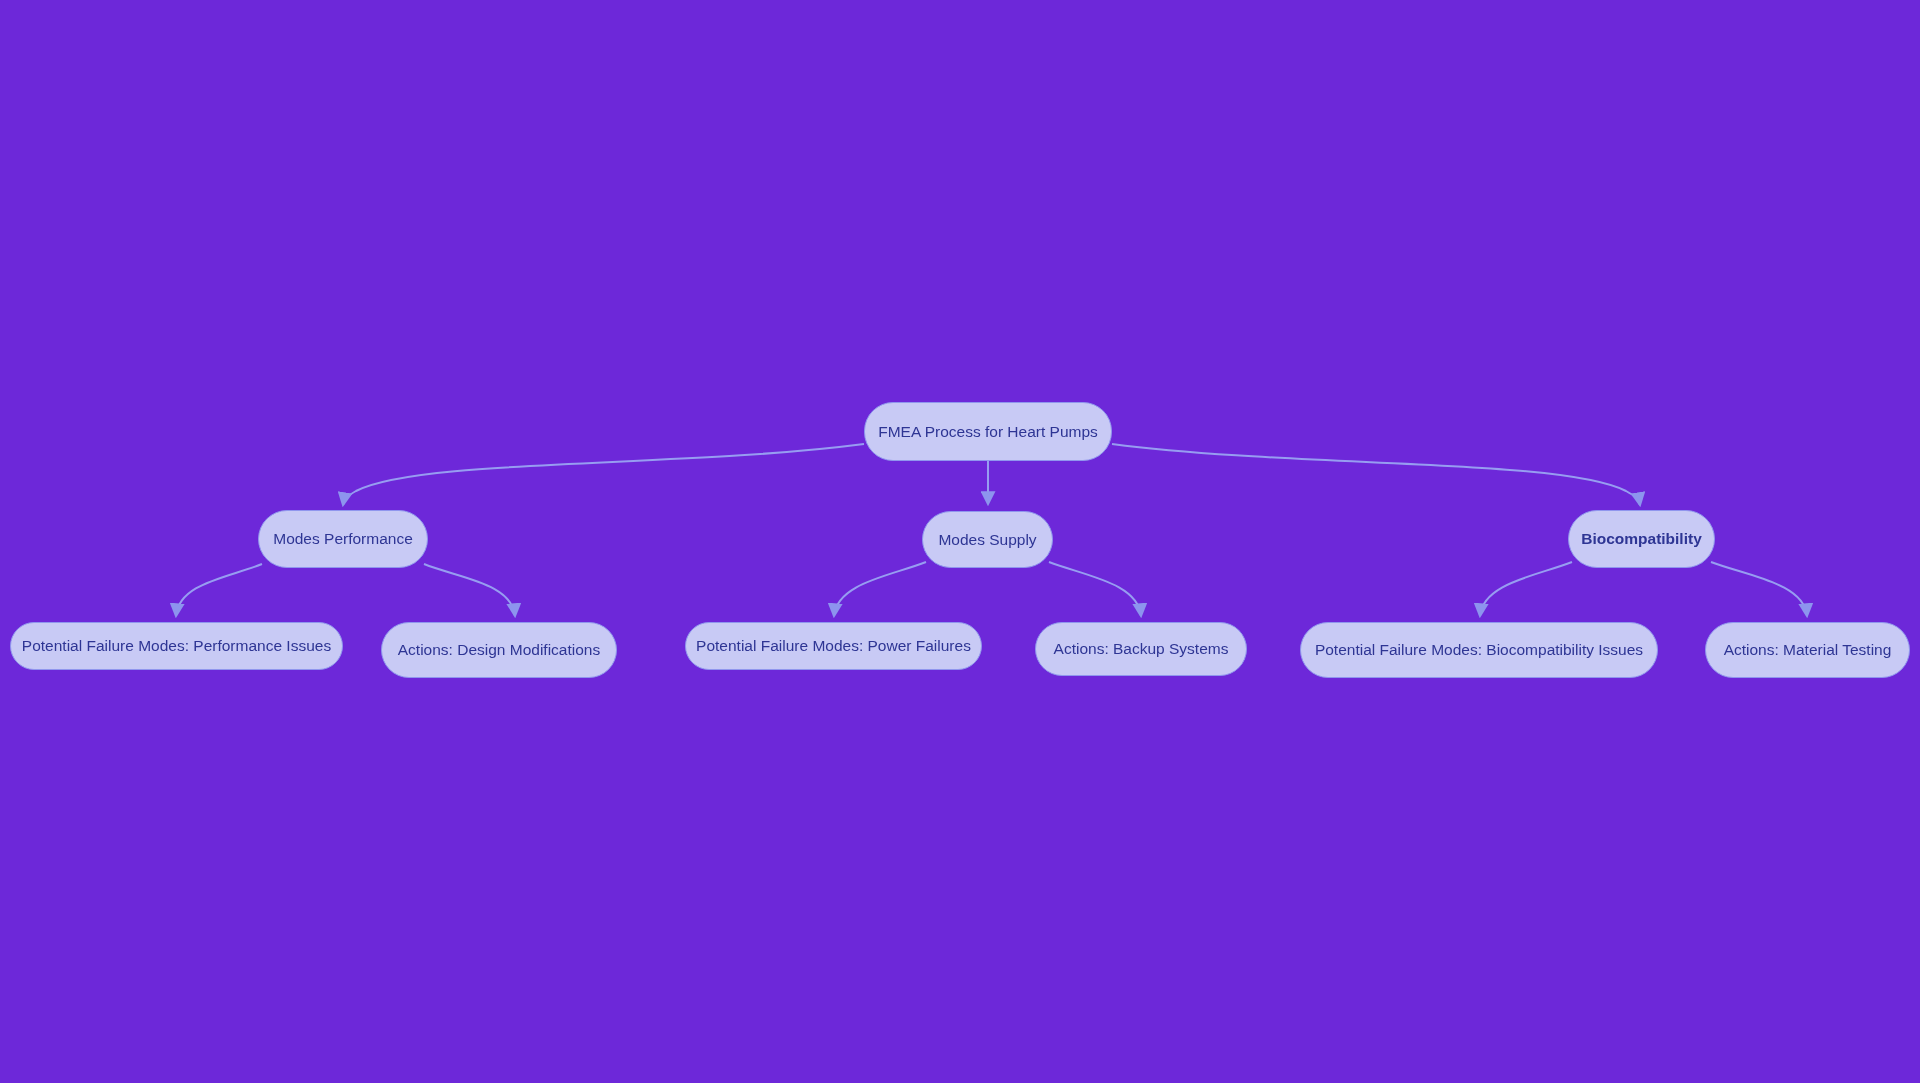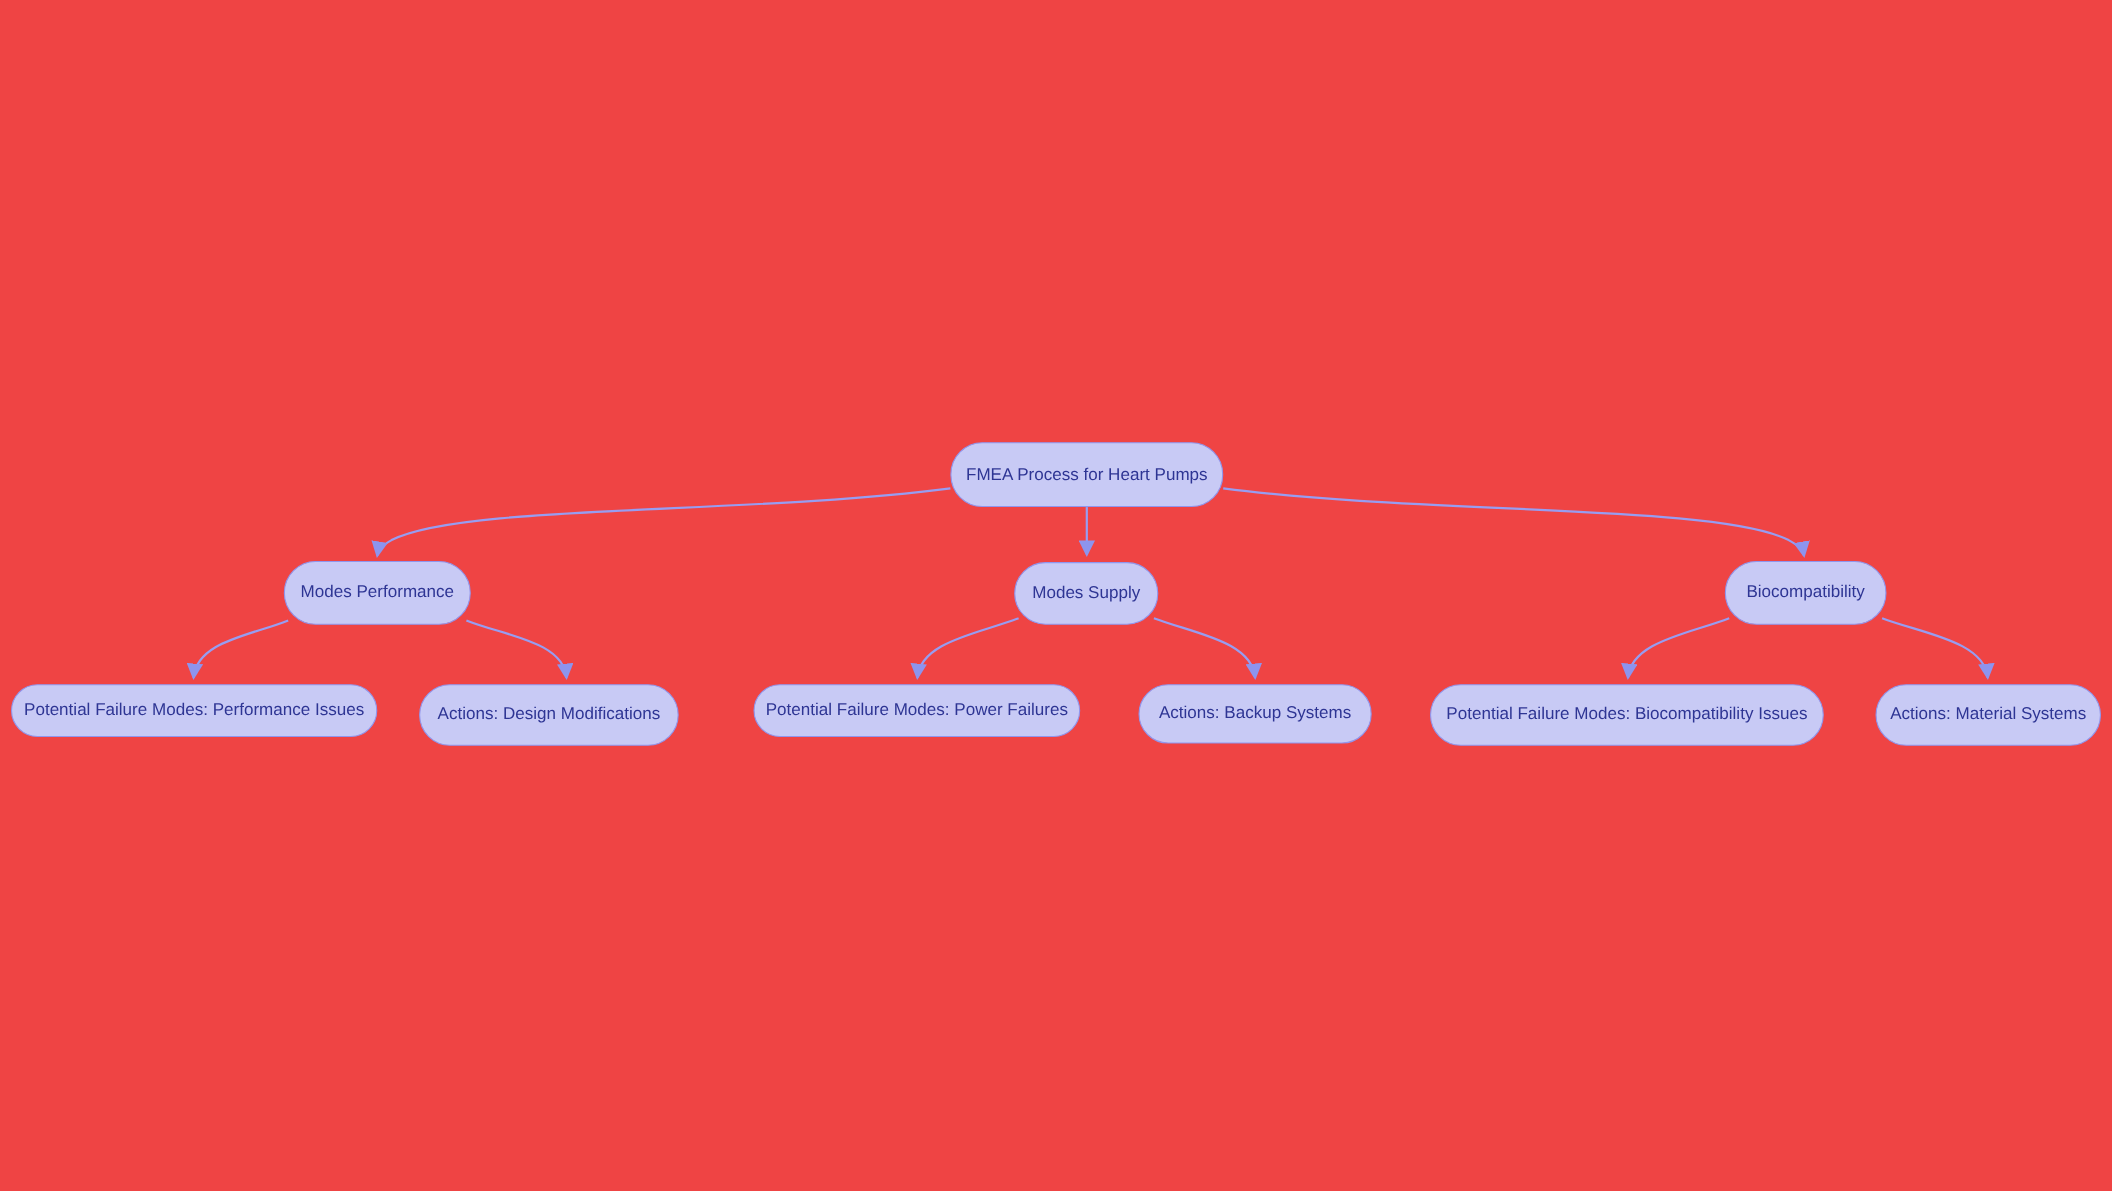--- a/index.html
+++ b/index.html
@@ -4,21 +4,21 @@
 <style>
   html, body {
     margin: 0;
     padding: 0;
     background: #ffffff;
   }
   .canvas {
     position: relative;
     width: 1920px;
     height: 1083px;
-    background: #ef4444;
+    background: #6d28d9;
     overflow: hidden;
     font-family: "Liberation Sans", "DejaVu Sans", sans-serif;
   }
   .edges-layer {
     position: absolute;
     left: 0;
     top: 0;
     width: 1920px;
     height: 1083px;
     pointer-events: none;
@@ -66,27 +66,27 @@
     <path d="M 1572 562 C 1536 576, 1483 583, 1480 616" fill="none" stroke="#979df1" stroke-width="2" marker-end="url(#arrow)"></path>
     <path d="M 1711 562 C 1748 576, 1804 583, 1807 616" fill="none" stroke="#979df1" stroke-width="2" marker-end="url(#arrow)"></path>
   </svg>
 
   <div class="node" style="left:864px; top:402px; width:248px; height:59px;">FMEA Process for Heart Pumps</div>
 
   <div class="node" style="left:258px; top:510px; width:170px; height:58px;">Modes Performance</div>
 
   <div class="node" style="left:922px; top:511px; width:131px; height:57px;">Modes Supply</div>
 
-  <div class="node" style="left:1568px; top:510px; width:147px; height:58px;">Biocompatibility</div>
+  <div class="node" style="left:1568px; top:510px; width:147px; height:58px;font-weight:bold;">Biocompatibility</div>
 
   <div class="node" style="left:10px; top:622px; width:333px; height:48px;">Potential Failure Modes: Performance Issues</div>
 
   <div class="node" style="left:381px; top:622px; width:236px; height:56px;">Actions: Design Modifications</div>
 
   <div class="node" style="left:685px; top:622px; width:297px; height:48px;">Potential Failure Modes: Power Failures</div>
 
   <div class="node" style="left:1035px; top:622px; width:212px; height:54px;">Actions: Backup Systems</div>
 
   <div class="node" style="left:1300px; top:622px; width:358px; height:56px;text-align:center;">Potential Failure Modes: Biocompatibility Issues</div>
 
-  <div class="node" style="left:1705px; top:622px; width:205px; height:56px;">Actions: Material Systems</div>
+  <div class="node" style="left:1705px; top:622px; width:205px; height:56px;">Actions: Material Testing</div>
 
 </div>
 
 </body></html>

